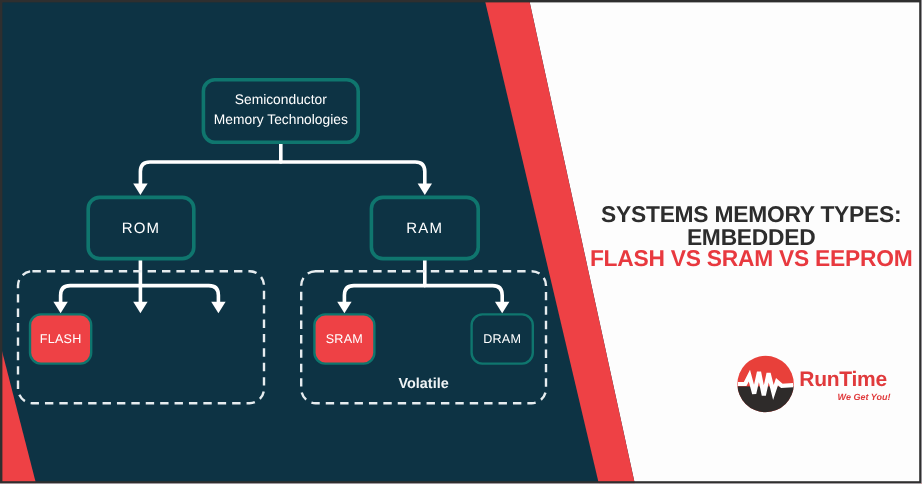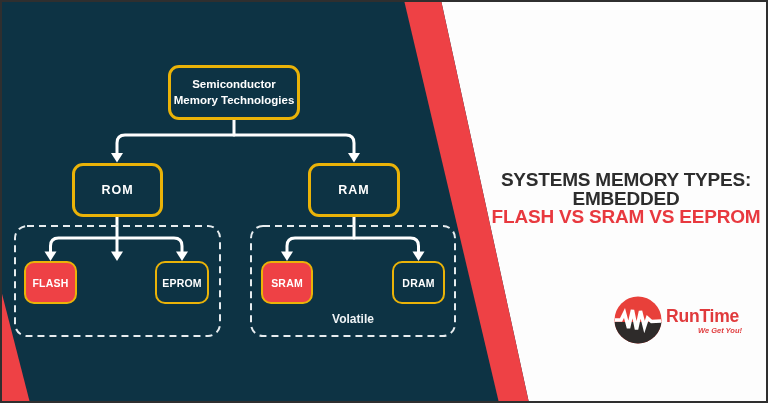--- a/index.html
+++ b/index.html
@@ -17,22 +17,22 @@
     clip-path:polygon(404px 0px,441px 0px,529px 403px,499px 403px);z-index:3;
     filter:drop-shadow(5px 2px 5px rgba(60,60,60,0.35));}
   .corner-red{position:absolute;inset:0;background:#ee4145;
     clip-path:polygon(0px 286px,30px 403px,0px 403px);z-index:3;}
 
   
   .connectors{position:absolute;left:0;top:0;z-index:4;}
 
   
   .node{position:absolute;display:flex;align-items:center;justify-content:center;
-    color:#ffffff;font-weight:bold;text-align:center;box-sizing:border-box;
-    background:#0d3344;border:3px solid #eab308;border-radius:11px;z-index:5;}
+    color:#ffffff;font-weight:normal;text-align:center;box-sizing:border-box;
+    background:#0d3344;border:3px solid #0f766e;border-radius:11px;z-index:5;}
   .node.red{background:#ee4145;}
   .node-root{left:168px;top:65px;width:132px;height:55px;font-size:11.5px;line-height:1.35;white-space:pre-line;}
   .node-rom{left:72px;top:163px;width:91px;height:54px;font-size:12.5px;letter-spacing:1px;text-align:right;}
   .node-ram{left:308px;top:163px;width:92px;height:54px;font-size:12.5px;letter-spacing:1px;}
   .node.small{top:261px;height:43px;border-width:2.5px;border-radius:10px;font-size:10.5px;letter-spacing:.2px;text-align:center;}
   .node-flash{left:24px;width:53px;}
   .node-eeprom{left:90px;width:53px;font-size:10px;}
   .node-eprom{left:155px;width:54px;}
   .node-sram{left:261px;width:52px;}
   .node-dram{left:392px;width:53px;}
@@ -89,21 +89,20 @@
     </g>
   </svg>
 
   <div class="node node-root">Semiconductor
 Memory Technologies</div>
 
   <div class="node node-rom">ROM</div>
   <div class="node node-ram">RAM</div>
 
   <div class="node small red node-flash">FLASH</div>
-  <div class="node small node-eprom">EPROM</div>
   <div class="node small red node-sram">SRAM</div>
   <div class="node small node-dram">DRAM</div>
 
   <div class="group-label volatile">Volatile</div>
 
   <div class="headline">
     <div>SYSTEMS MEMORY TYPES:</div>
     <div>EMBEDDED</div>
     <div class="accent">FLASH VS SRAM VS EEPROM</div>
   </div>

